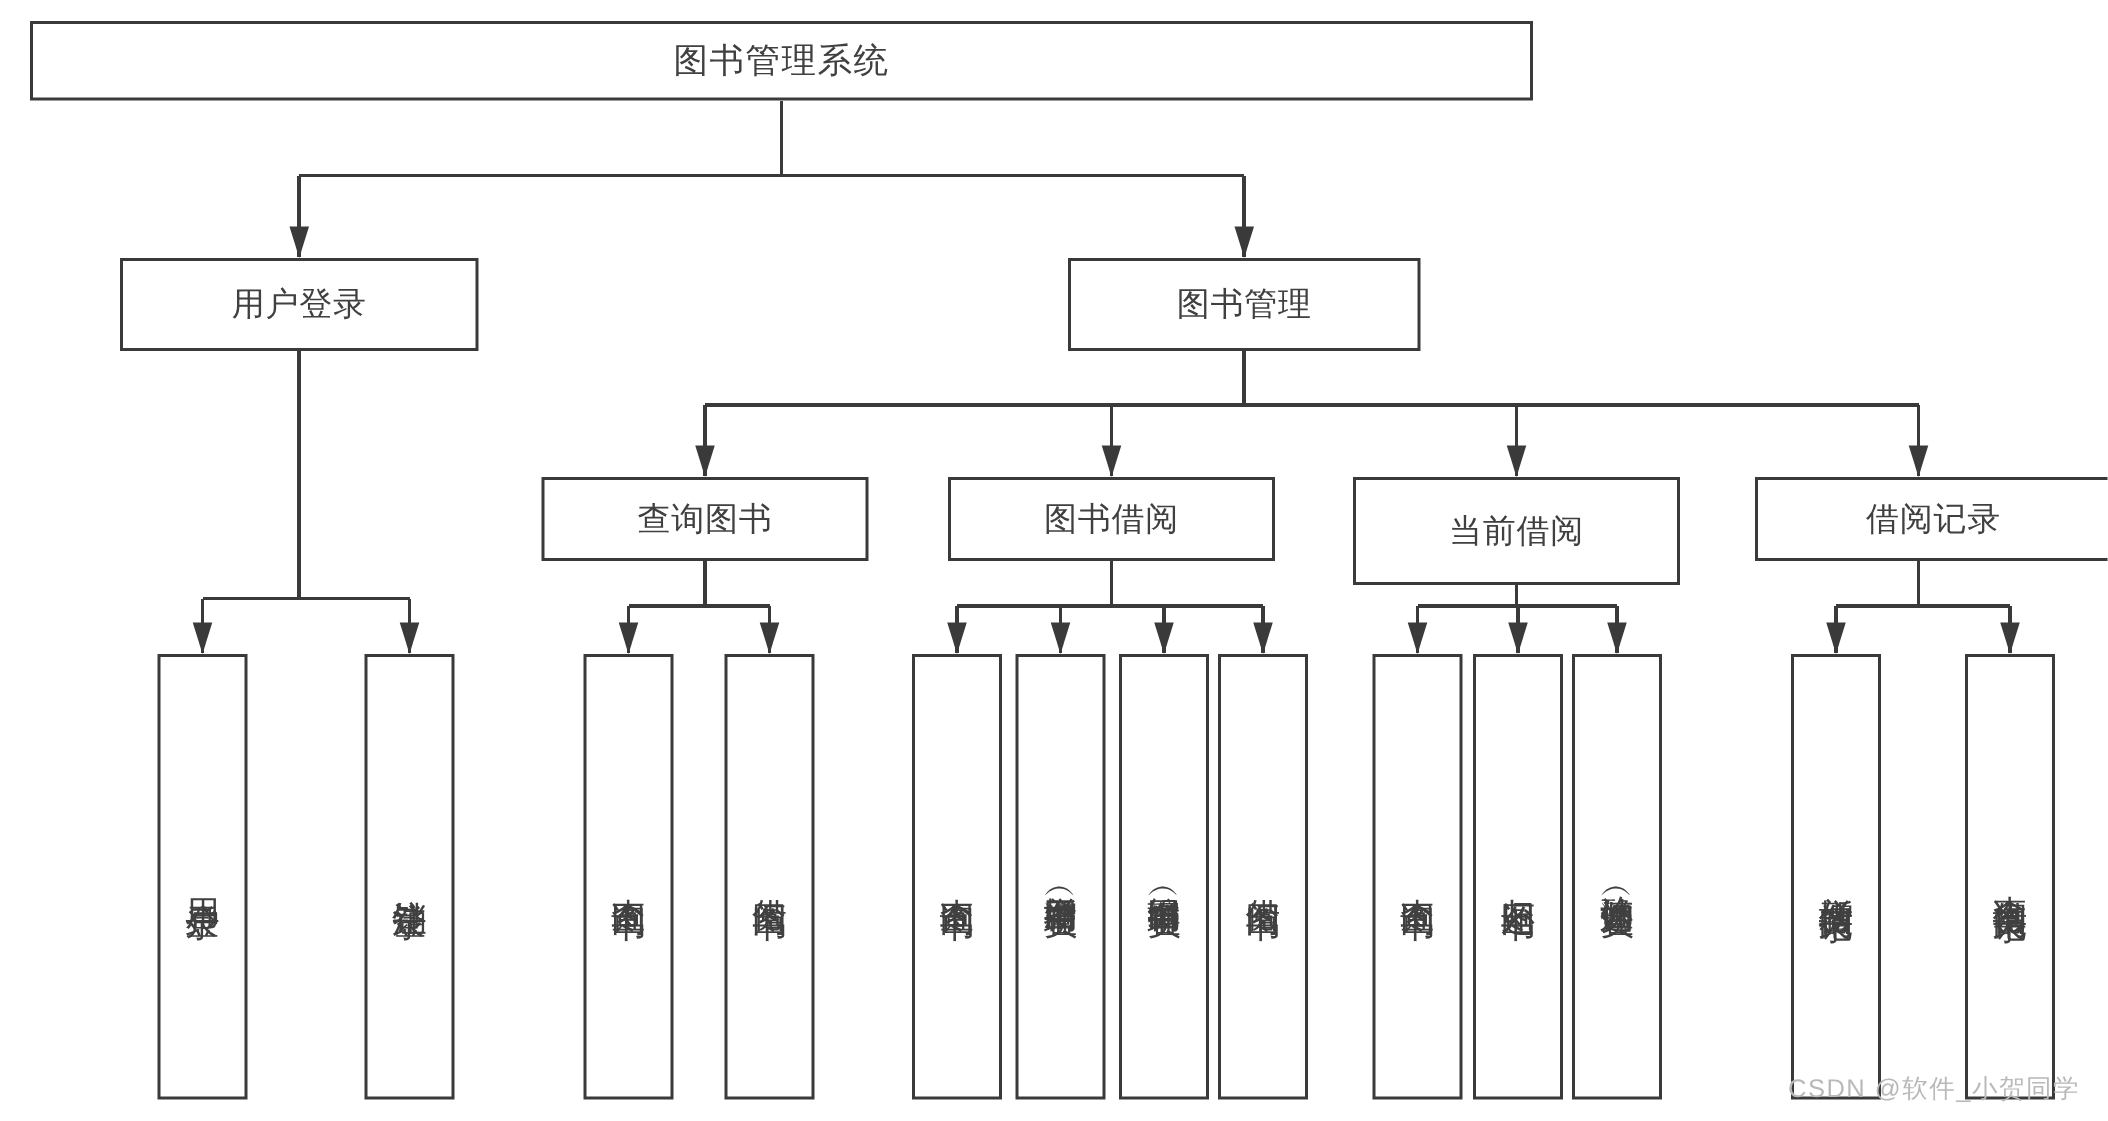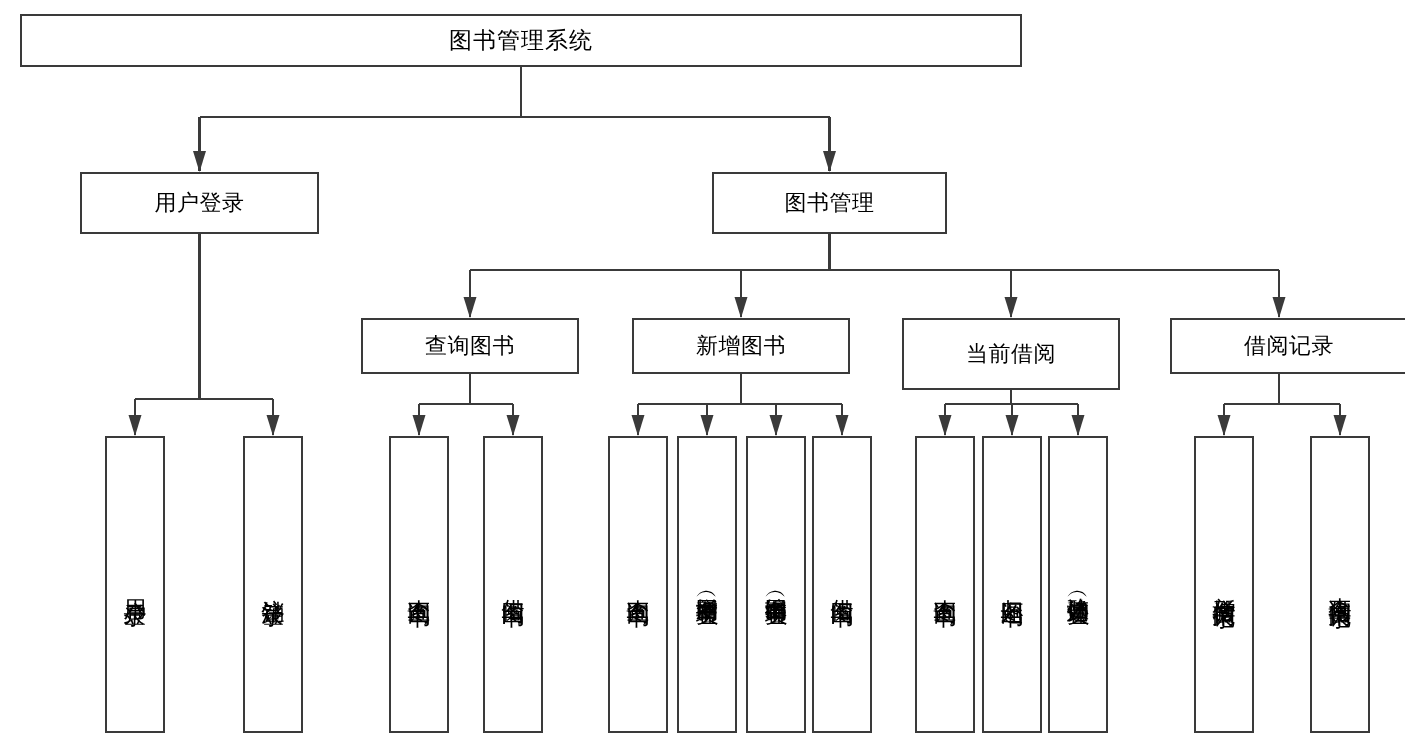--- a/index.html
+++ b/index.html
@@ -10,21 +10,21 @@
   #stage{position:relative;width:1405px;height:747px;background:#fff;}
   svg#wires{position:absolute;left:0;top:0;width:1405px;height:747px;}
   .node{
     position:absolute;
     box-sizing:border-box;
     background:#ffffff;
     border:2px solid #3a3a3a;
     display:flex;
     align-items:center;
     justify-content:center;
-    color:#000000;
+    color:#404040;
   }
   .node .label{
     display:block;
     text-align:center;
     line-height:1.12;
     white-space:pre-line;
   }
   .node.horiz .label{font-size:22px;letter-spacing:0.5px;}
   .node.root .label{font-size:23px;letter-spacing:1px;}
   .node.vert{align-items:center;justify-content:center;}
@@ -111,21 +111,21 @@
       <div class="node horiz" style="left: 80px; top: 172px; width: 239px; height: 62px;">
         <span class="label">用户登录</span>
       </div>
       <div class="node horiz" style="left: 712px; top: 172px; width: 235px; height: 62px;">
         <span class="label">图书管理</span>
       </div>
       <div class="node horiz" style="left: 361px; top: 318px; width: 218px; height: 56px;">
         <span class="label">查询图书</span>
       </div>
       <div class="node horiz" style="left: 632px; top: 318px; width: 218px; height: 56px;">
-        <span class="label">新增图书</span>
+        <span class="label">图书借阅</span>
       </div>
       <div class="node horiz" style="left: 902px; top: 318px; width: 218px; height: 72px;">
         <span class="label">当前借阅</span>
       </div>
       <div class="node horiz" style="left: 1170px; top: 318px; width: 238px; height: 56px;">
         <span class="label">借阅记录</span>
       </div>
       <div class="node vert" style="left: 105px; top: 436px; width: 60px; height: 297px;">
         <span class="label">用户登录</span>
       </div>
@@ -159,13 +159,14 @@
       <div class="node vert tight" style="left: 1048px; top: 436px; width: 60px; height: 297px;">
         <span class="label">确认归还（管理员）</span>
       </div>
       <div class="node vert" style="left: 1194px; top: 436px; width: 60px; height: 297px;">
         <span class="label">新增借阅记录</span>
       </div>
       <div class="node vert" style="left: 1310px; top: 436px; width: 60px; height: 297px;">
         <span class="label">查询借阅记录</span>
       </div>
     </div>
+  <div class="watermark" style="left: 1192px; top: 714px;">CSDN @软件_小贺同学</div>
 </div>
 
 </body></html>

